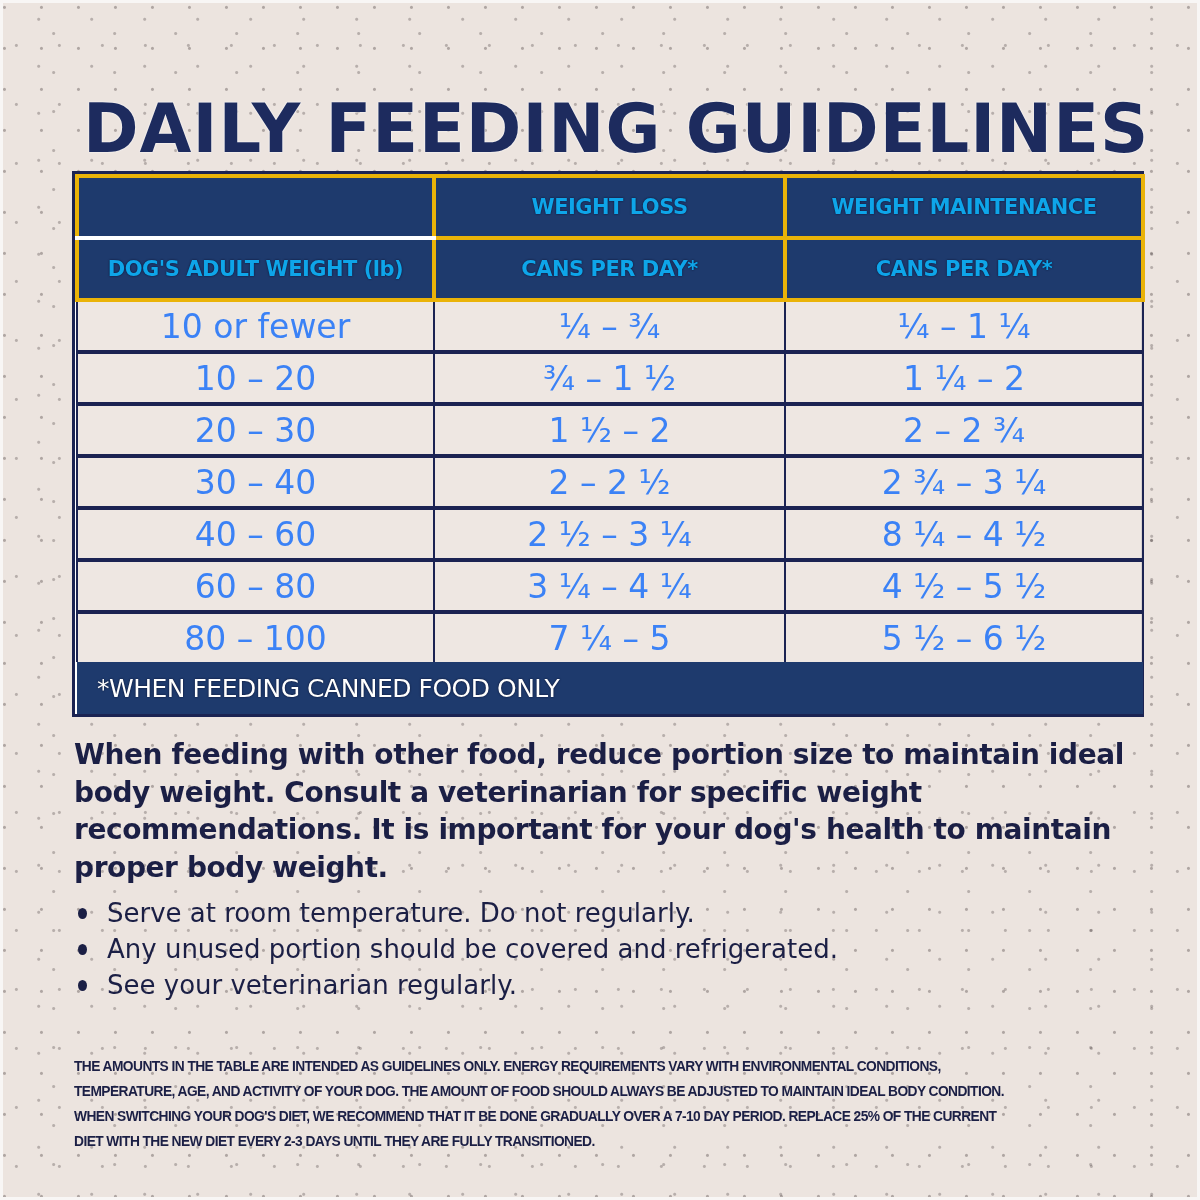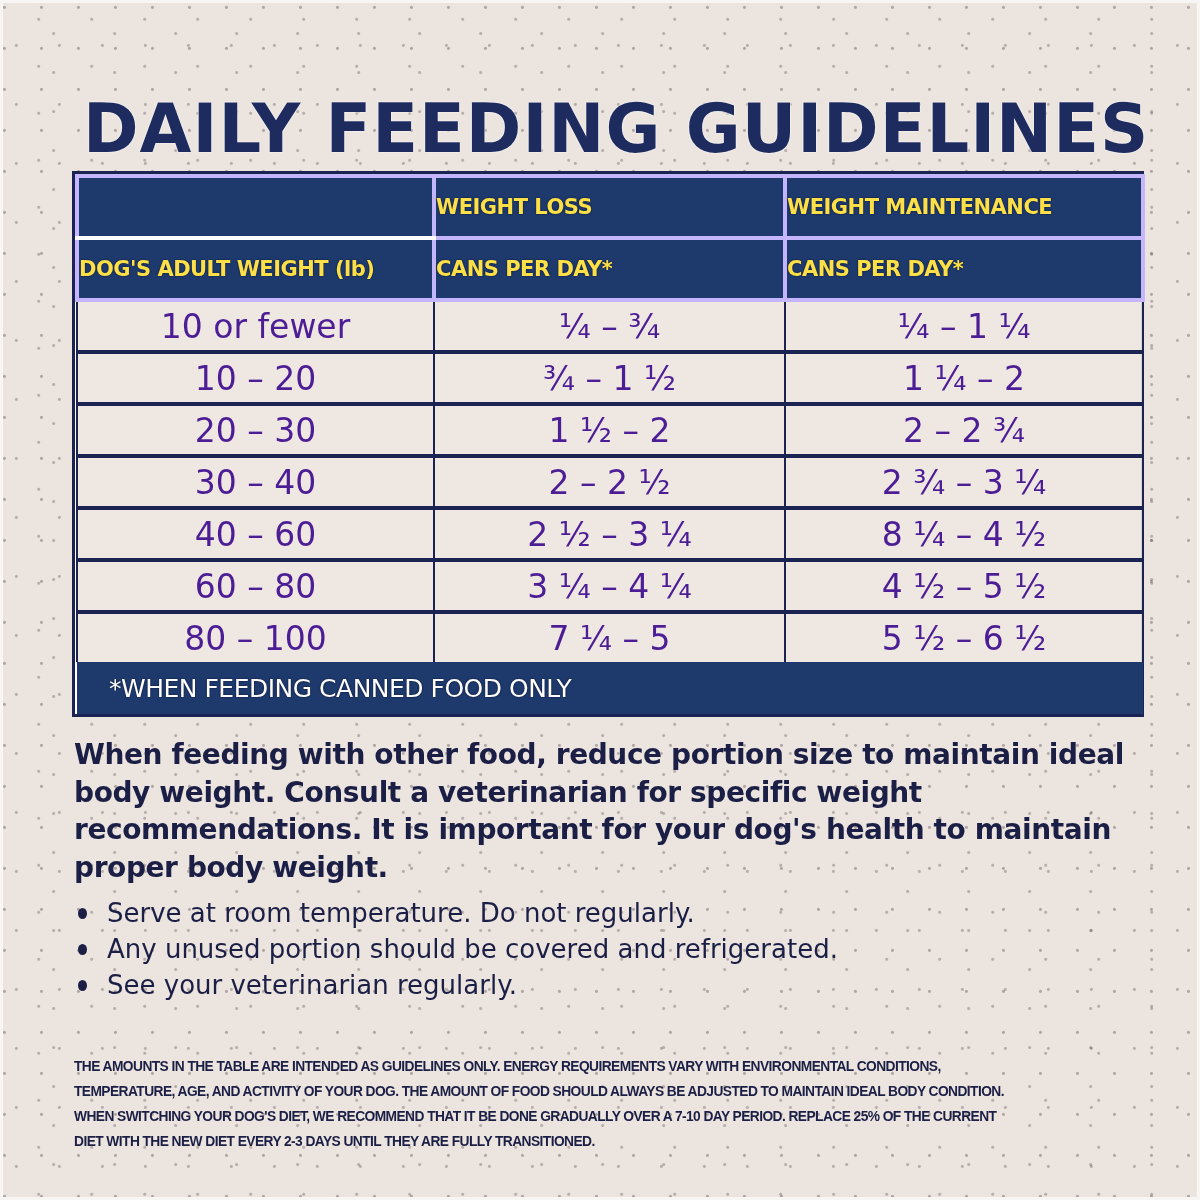--- a/index.html
+++ b/index.html
@@ -54,54 +54,54 @@
     table.guide {
       width: 100%;
       border-collapse: collapse;
       table-layout: fixed;
     }
     table.guide col.c1 { width: 357px; }
     table.guide col.c2 { width: 351px; }
     table.guide col.c3 { width: 358px; }
     .guide th {
       background: #1e3a6d;
-      color: #fde047;
+      color: #0ea5e9;
       font-family: "DejaVu Sans", sans-serif;
       font-weight: bold;
       font-size: 21px;
       letter-spacing: -0.5px;
-      border: 4px solid #c4b5fd;
+      border: 4px solid #eab308;
       text-shadow: 0 0 2px #0a0f2a;
-      text-align: left;
+      text-align: center;
       white-space: nowrap;
       padding: 0;
     }
     .guide tr.h1 th { height: 58px; }
     .guide tr.h2 th { height: 58px; }
     .guide tr.h1 th.blank { border-bottom: 4px solid #ffffff; }
     .guide td {
       background: rgba(236,228,223,0.9);
-      color: #4c1d95;
+      color: #3b82f6;
       font-family: "DejaVu Sans", sans-serif;
       font-size: 33px;
       height: 48px;
       text-align: center;
       border-left: 2px solid #1b2352;
       border-right: 2px solid #1b2352;
       border-bottom: 4px solid #1b2352;
       padding: 0;
       white-space: nowrap;
     }
     .guide tr.data:last-child td { border-bottom: none; }
     .guide td.footnote {
       background: #1e3a6d;
       color: #ffffff;
       font-size: 25px;
       text-align: left;
-      padding-left: 32px;
+      padding-left: 20px;
       height: 52px;
       border: none;
       text-shadow: 0 0 2px #0a0f2a;
       letter-spacing: -0.5px;
     }
     .outline {
       border: 3px solid #1b2352;
     }
     .intro {
       position: absolute;

